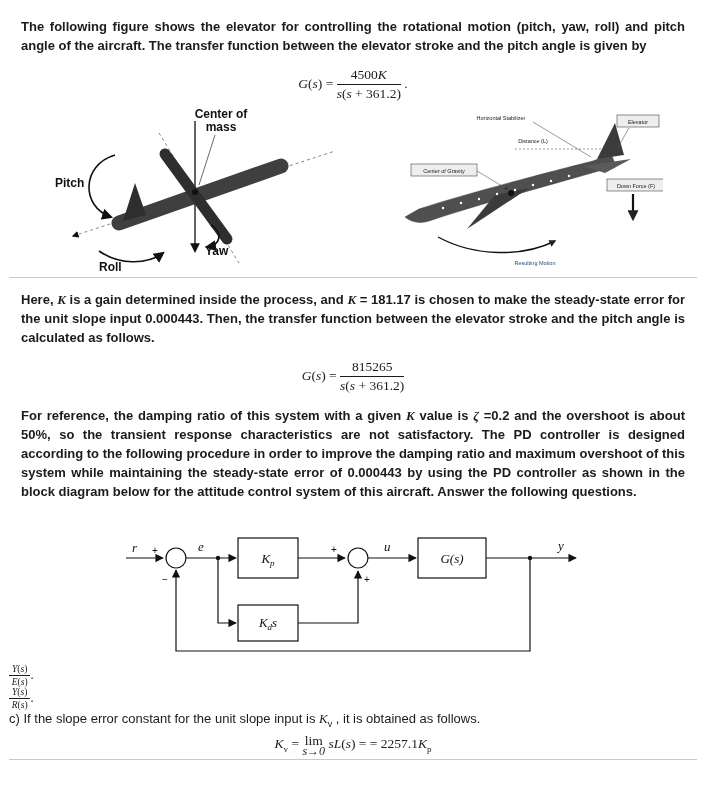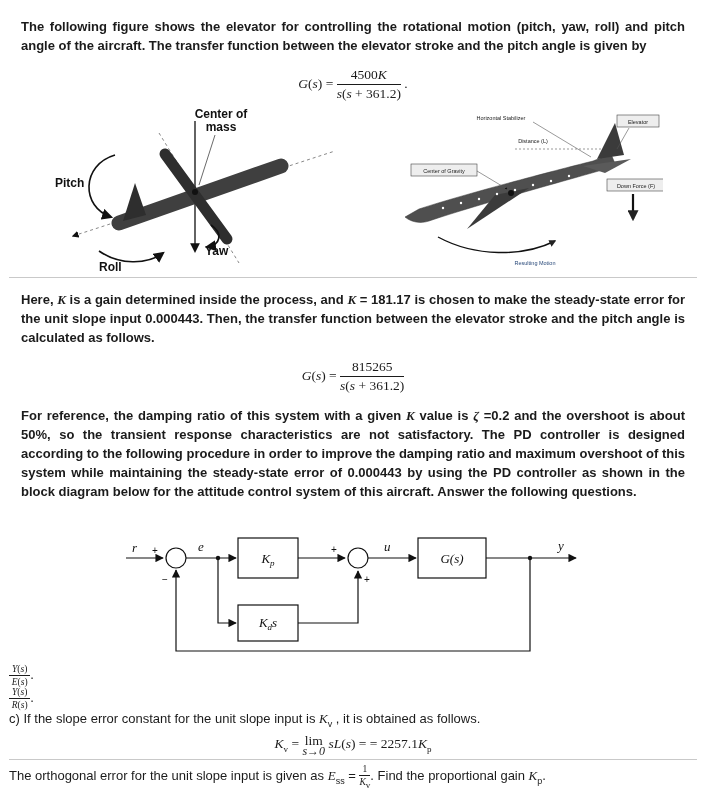--- a/index.html
+++ b/index.html
@@ -204,22 +204,15 @@
     <span class="lim">
       <span>lim</span>
       <span class="limsub">s→0</span>
     </span>
     <span><i>sL</i>(<i>s</i>) =</span>
     <span>= 2257.1<i>K</i><sub>p</sub></span>
   </div>
 
   <hr class="sep">
 
-  <p class="q">
-    <span>The orthogonal error for the unit slope input is given as <i>E</i><sub>ss</sub> =</span>
-    <span class="frac frac-sm">
-      <span class="num">1</span>
-      <span class="den"><i>K</i><sub>v</sub></span>
-    </span><span>. Find the proportional gain <i>K</i><sub>p</sub>.</span>
-  </p>
 
 
 </div>
 
 </body></html>

